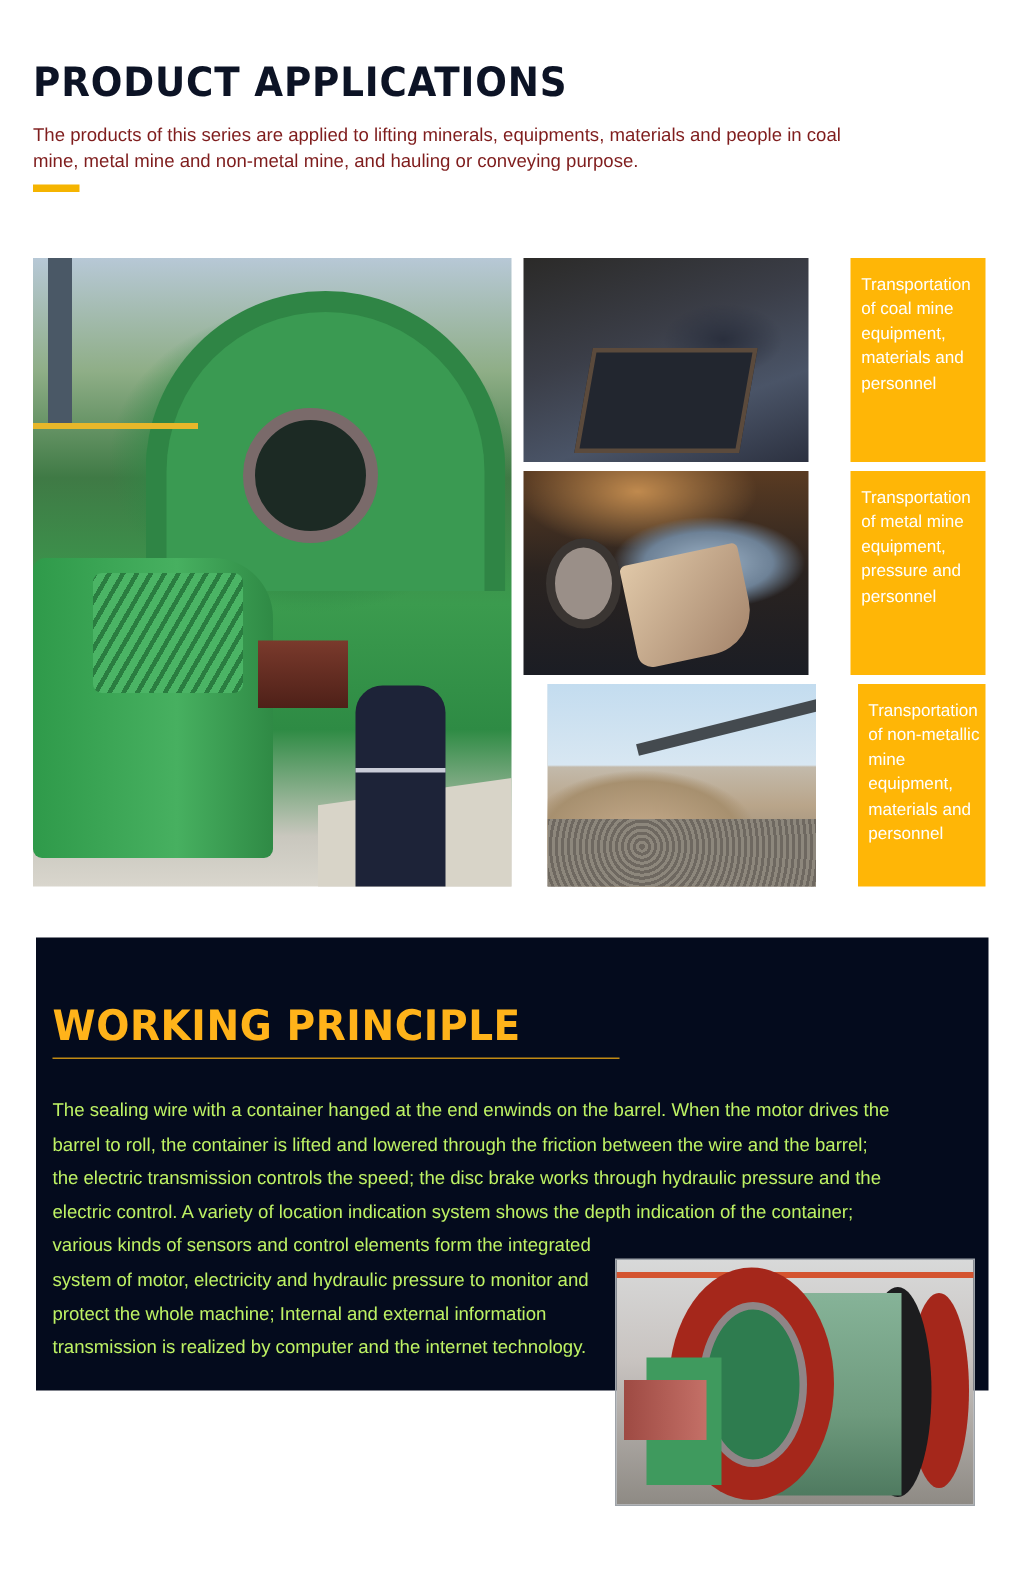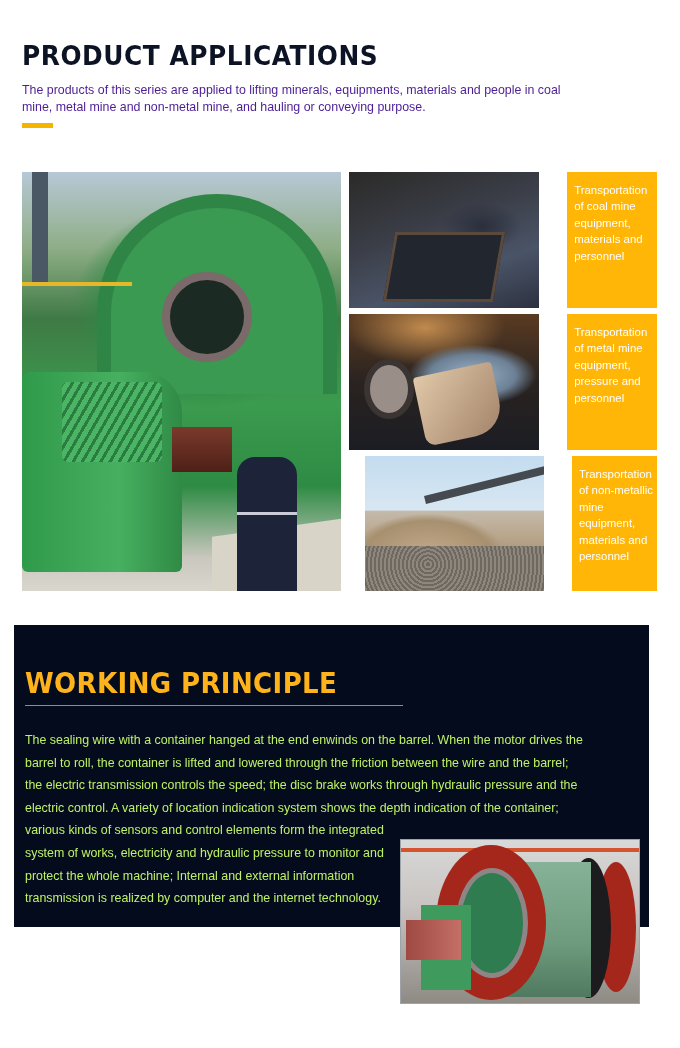--- a/index.html
+++ b/index.html
@@ -8,21 +8,21 @@
 
   .title {
     position: absolute; left: 22px; top: 40px;
     font-family: "DejaVu Sans", "Liberation Sans", sans-serif;
     font-weight: bold; font-size: 27px; letter-spacing: 0.6px;
     color: #0c1325; white-space: nowrap;
     transform: scaleX(0.92); transform-origin: left top;
   }
   .intro {
     position: absolute; left: 22px; top: 82px; width: 560px;
-    font-size: 12.4px; line-height: 17px; color: #4c1d95;
+    font-size: 12.4px; line-height: 17px; color: #7f1d1d;
   }
   .accent-bar {
     position: absolute; left: 22px; top: 123px; width: 31px; height: 5px;
     background: #f5b400;
   }
 
   
   .hero {
     position: absolute; left: 22px; top: 172px; width: 319px; height: 419px;
     overflow: hidden;
@@ -94,21 +94,21 @@
     background:
       linear-gradient(180deg, #c3dcef 0%, #d8e7f2 40%, transparent 41%),
       radial-gradient(ellipse 60% 45% at 35% 75%, #c6ab8c 0%, #a7906f 60%, transparent 72%),
       linear-gradient(180deg, #d8e7f2 0%, #b9a58a 60%, #7f7468 100%);
   }
   .photo-nonmetal .belt { position: absolute; left: 60px; top: 40px; width: 170px; height: 8px; background: #444a4f; transform: rotate(-14deg); transform-origin: left; }
   .photo-nonmetal .gravel { position: absolute; left: 0; top: 90px; width: 210px; height: 46px; background: repeating-radial-gradient(circle at 30% 40%, #6e6860 0 2px, #8d877c 2px 4px); }
 
   
   .panel {
-    position: absolute; left: 14px; top: 625px; width: 635px; height: 302px;
+    position: absolute; left: 24px; top: 625px; width: 635px; height: 302px;
     background: #040b1d;
   }
   .panel-title {
     position: absolute; left: 11px; top: 42px;
     font-family: "DejaVu Sans", "Liberation Sans", sans-serif;
     font-weight: bold; font-size: 28px; letter-spacing: 0.4px;
     color: #ffb31a; white-space: nowrap;
     transform: scaleX(0.93); transform-origin: left top;
   }
   .panel-rule {
@@ -175,21 +175,21 @@
     <div class="gravel"></div>
   </div>
   <div class="caption">Transportation of non-metallic mine equipment, materials and personnel</div>
 </div>
 
 <section class="panel">
   <h2 class="panel-title">WORKING PRINCIPLE</h2>
   <div class="panel-rule"></div>
   <div class="body-text">
     <span>The sealing wire with a container hanged at the end enwinds on the barrel. When the motor drives the barrel to roll, the container is lifted and lowered through the friction between the wire and the barrel; the electric transmission controls the speed; the disc brake works through hydraulic pressure and the electric control. A variety of location indication system shows the depth indication of the container;</span>
-    <span class="narrow">various kinds of sensors and control elements form the integrated system of works, electricity and hydraulic pressure to monitor and protect the whole machine; Internal and external information transmission is realized by computer and the internet technology.</span>
+    <span class="narrow">various kinds of sensors and control elements form the integrated system of motor, electricity and hydraulic pressure to monitor and protect the whole machine; Internal and external information transmission is realized by computer and the internet technology.</span>
   </div>
   <div class="machine">
     <div class="beam"></div>
     <div class="ring3"></div>
     <div class="ring2"></div>
     <div class="barrel"></div>
     <div class="ring1"></div>
     <div class="ring1-in"></div>
     <div class="base"></div>
     <div class="hub"></div>

